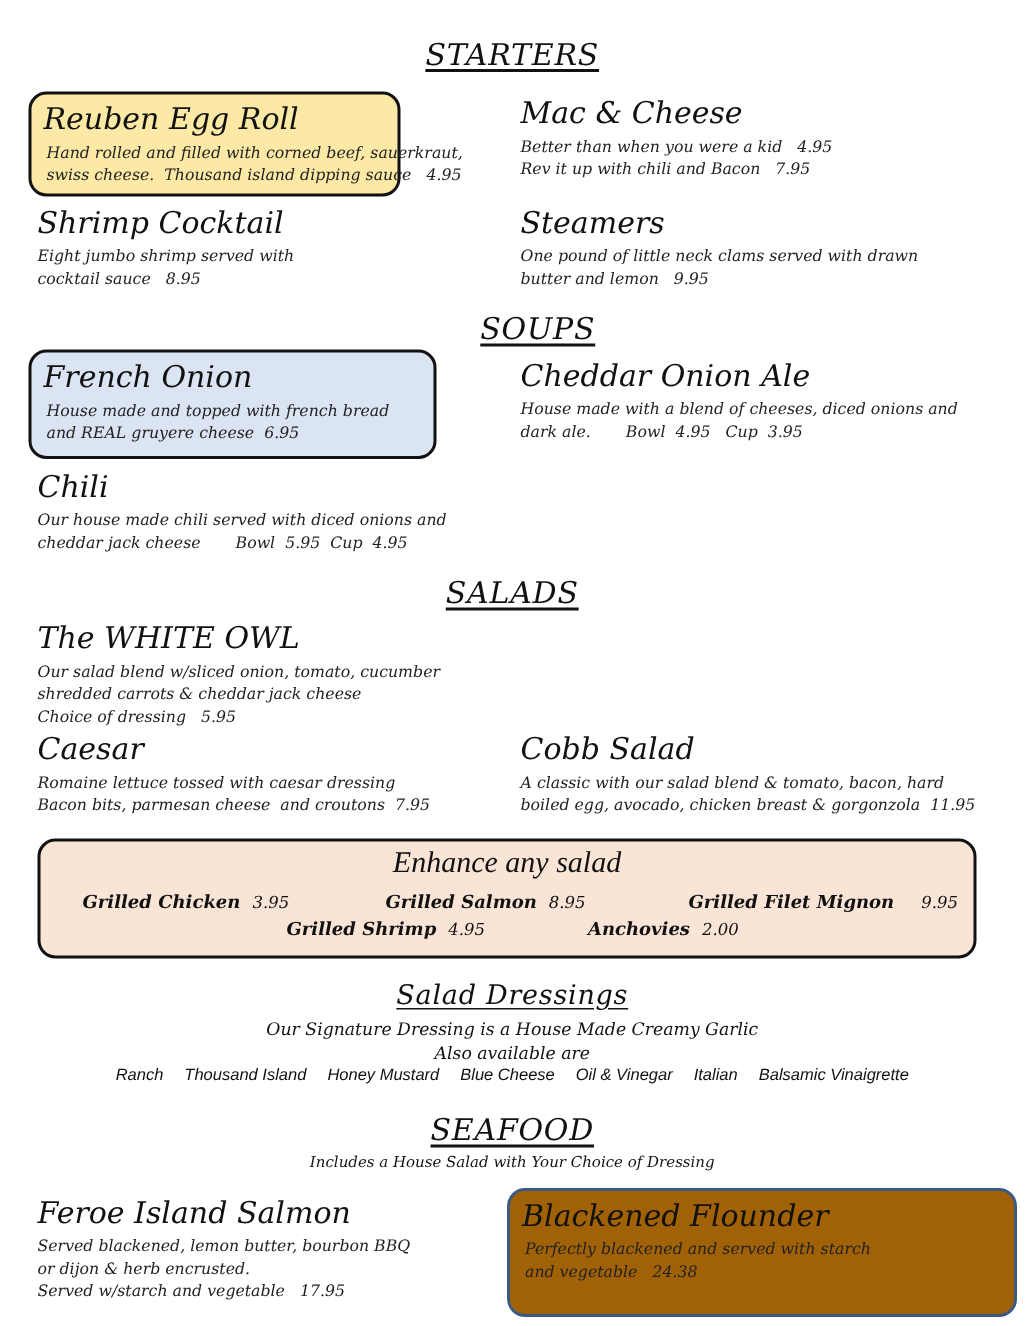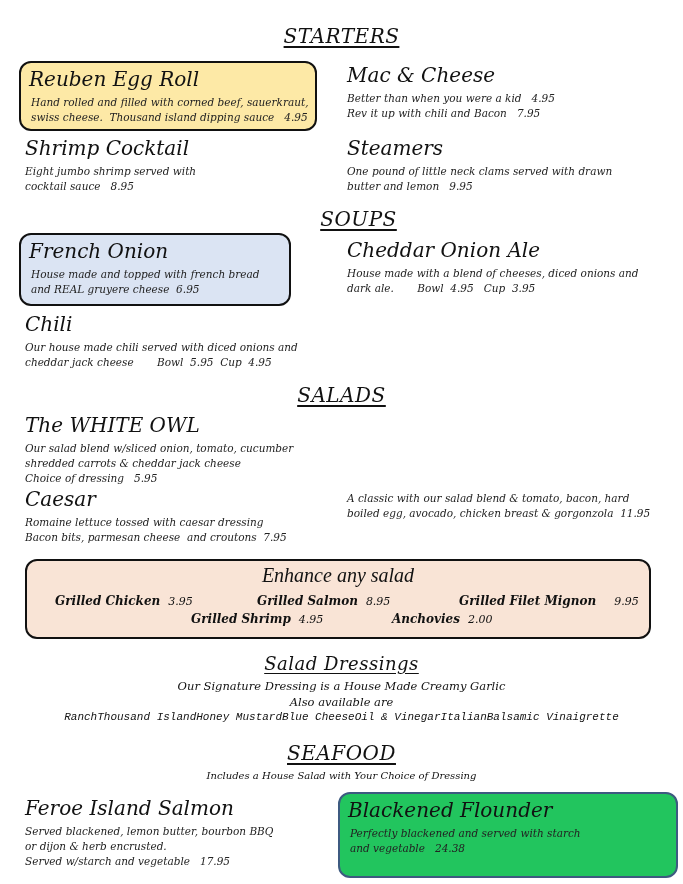--- a/index.html
+++ b/index.html
@@ -33,30 +33,30 @@
   .enh-item {
     position: absolute; font-family: "DejaVu Serif", serif; font-style: italic;
     font-size: 12px; font-weight: bold; white-space: nowrap;
   }
   .enh-item .price { font-weight: normal; font-size: 11px; margin-left: 8px; }
   .center-line {
     position: absolute; left: 0; width: 683px; text-align: center;
     font-family: "DejaVu Serif", serif; font-style: italic; font-size: 11.5px; color: #111;
   }
   .dressing-list {
-    position: absolute; left: 0; width: 683px; display: flex; justify-content: center; gap: 0;
-    font-family: Liberation Mono, monospace; font-style: italic; font-size: 11px;
+    position: absolute; left: 0; width: 683px; display: flex; justify-content: center; gap: 14px;
+    font-family: Liberation Sans, sans-serif; font-style: italic; font-size: 11px;
   }
 </style>
 </head>
 <body>
 
 <div class="abs section-heading" style="top:24px;">STARTERS</div>
 
-<div class="box" style="left:19px; top:61px; width:298px; height:70px; background:#fde9a6;">
+<div class="box" style="left:19px; top:61px; width:248px; height:70px; background:#fde9a6;">
   <div class="item-title">Reuben Egg Roll</div>
   <div class="item-desc">Hand rolled and filled with corned beef, sauerkraut,
 swiss cheese.  Thousand island dipping sauce   4.95</div>
 </div>
 
 <div class="abs" style="left:347px; top:63px;">
   <div class="item-title">Mac &amp; Cheese</div>
   <div class="item-desc" style="margin-top:4px;">Better than when you were a kid   4.95
 Rev it up with chili and Bacon   7.95</div>
 </div>
@@ -105,20 +105,21 @@
 <div class="abs" style="left:347px; top:413px;">
 </div>
 
 <div class="abs" style="left:25px; top:487px;">
   <div class="item-title">Caesar</div>
   <div class="item-desc" style="margin-top:4px;">Romaine lettuce tossed with caesar dressing
 Bacon bits, parmesan cheese  and croutons  7.95</div>
 </div>
 
 <div class="abs" style="left:347px; top:487px;">
+  <div class="item-title">Cobb Salad</div>
   <div class="item-desc" style="margin-top:4px;">A classic with our salad blend &amp; tomato, bacon, hard
 boiled egg, avocado, chicken breast &amp; gorgonzola  11.95</div>
 </div>
 
 <div class="box" style="left:25px; top:559px; width:626px; height:80px; background:#f9e4d6;">
   <div class="enh-title">Enhance any salad</div>
   <div class="enh-item" style="left:28px; top:33px;">
     <span>Grilled Chicken</span><span class="price">3.95</span>
   </div>
   <div class="enh-item" style="left:230px; top:33px;">
@@ -151,17 +152,17 @@
 <div class="abs section-heading" style="top:741px;">SEAFOOD</div>
 <div class="center-line" style="top:770px; font-size:10px;">Includes a House Salad with Your Choice of Dressing</div>
 
 <div class="abs" style="left:25px; top:796px;">
   <div class="item-title">Feroe Island Salmon</div>
   <div class="item-desc" style="margin-top:4px;">Served blackened, lemon butter, bourbon BBQ
 or dijon &amp; herb encrusted.
 Served w/starch and vegetable   17.95</div>
 </div>
 
-<div class="box" style="left:338px; top:792px; width:340px; height:86px; background:#22c55e; border-color:#3d5a80;">
+<div class="box" style="left:338px; top:792px; width:340px; height:86px; background:#a16207; border-color:#3d5a80;">
   <div class="item-title">Blackened Flounder</div>
   <div class="item-desc">Perfectly blackened and served with starch
 and vegetable   24.38</div>
 </div>
 
 </body></html>

